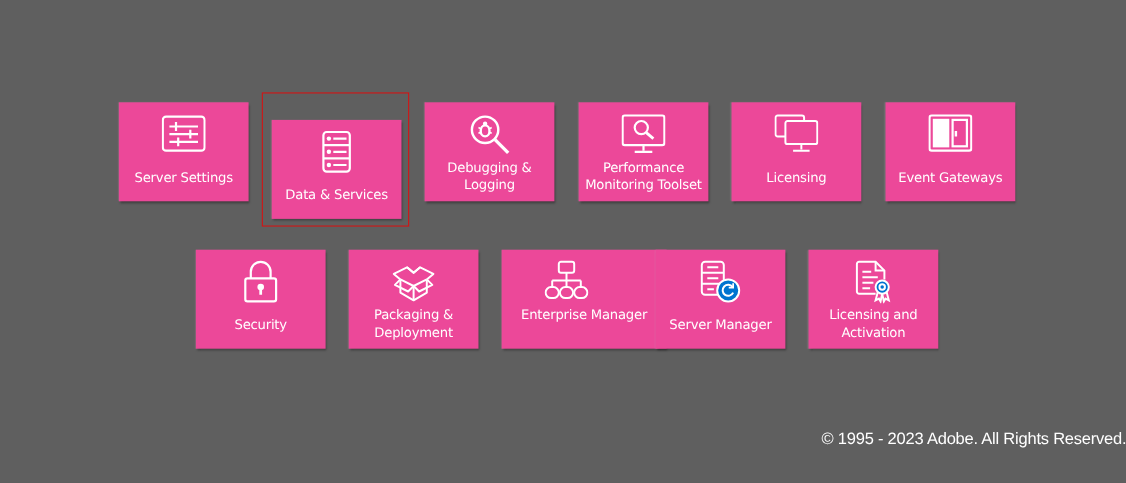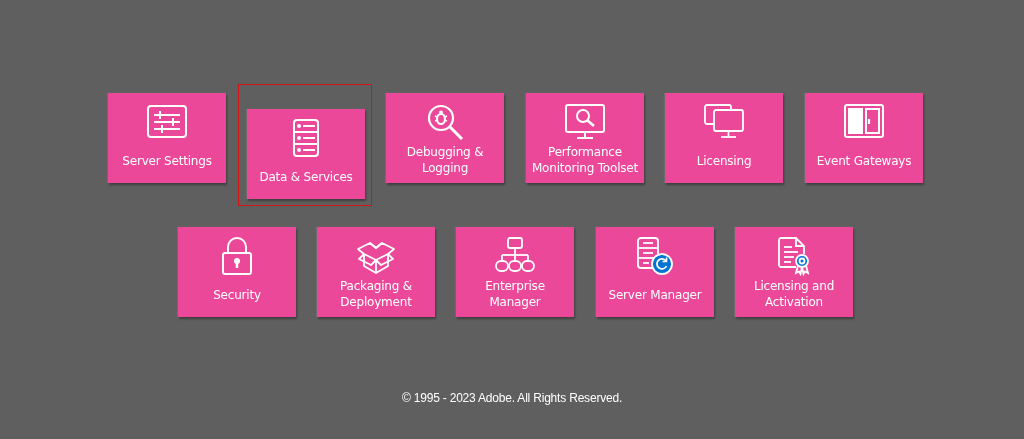--- a/index.html
+++ b/index.html
@@ -17,22 +17,22 @@
   .tile .label {
     position:absolute; left:2px; right:2px; top:51px; text-align:center;
     font-size:12px; line-height:16px; letter-spacing:-0.2px; color:#fff;
   }
   .tile .label.one { top:60px; }
   .highlight {
     position:absolute; left:238px; top:84px; width:134px; height:122px;
     border:1px solid #d21414; box-sizing:border-box; pointer-events:none;
   }
   .footer {
-    position:absolute; left:0; right:0; top:391px; text-align:center;
-    font-family:"Liberation Sans", sans-serif; font-size:12px; color:#ffffff; letter-spacing:-0.2px;
+    position:absolute; left:0; right:0; top:391px; text-align:right;
+    font-family:"Liberation Sans", sans-serif; font-size:15px; color:#ffffff; letter-spacing:-0.2px;
   }
 </style>
 </head>
 <body>
 
 <div class="tile" style="left:108px; top:93px;">
   <div class="icon">
     <svg viewBox="0 0 40 40" fill="none" stroke="#fff" stroke-width="2">
       <rect x="1" y="4" width="38" height="31" rx="3"></rect>
       <line x1="7" y1="13" x2="33" y2="13"></line>
@@ -135,21 +135,21 @@
       <path d="M20 37 V24"></path>
       <path d="M8 18 L20 24 L32 18"></path>
       <path d="M8 18 L2 13 L14 7 L20 12 L26 7 L38 13 L32 18"></path>
       <path d="M8 18 L3 23 L15 29 L20 24 L25 29 L37 23 L32 18"></path>
       <path d="M14 7 L20 12 L26 7"></path>
     </svg>
   </div>
   <div class="label">Packaging &amp; Deployment</div>
 </div>
 
-<div class="tile" style="left:456px; top:227px;">
+<div class="tile" style="left:456px; top:227px;padding-left:32px;">
   <div class="icon">
     <svg viewBox="0 0 40 40" fill="none" stroke="#fff" stroke-width="1.8">
       <rect x="13" y="2" width="14" height="10" rx="2"></rect>
       <line x1="20" y1="12" x2="20" y2="19"></line>
       <line x1="7" y1="19" x2="33" y2="19"></line>
       <line x1="7" y1="19" x2="7" y2="25"></line>
         <line x1="20" y1="19" x2="20" y2="25"></line>
         <line x1="33" y1="19" x2="33" y2="25"></line>
       <rect x="1" y="25" width="12" height="10" rx="5"></rect>
       <rect x="14" y="25" width="12" height="10" rx="5"></rect>

